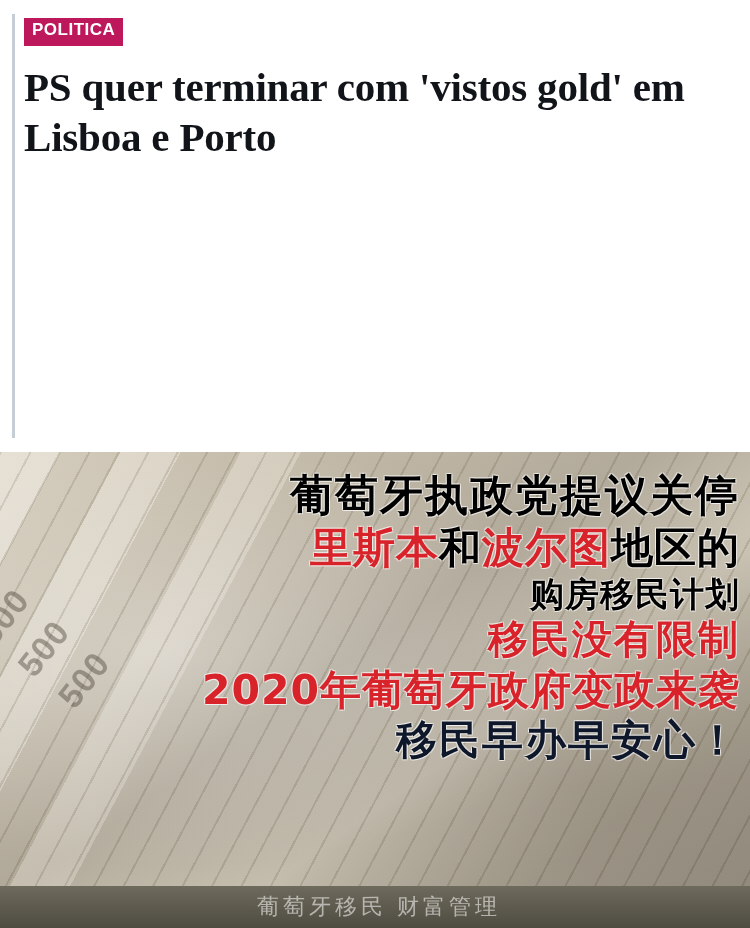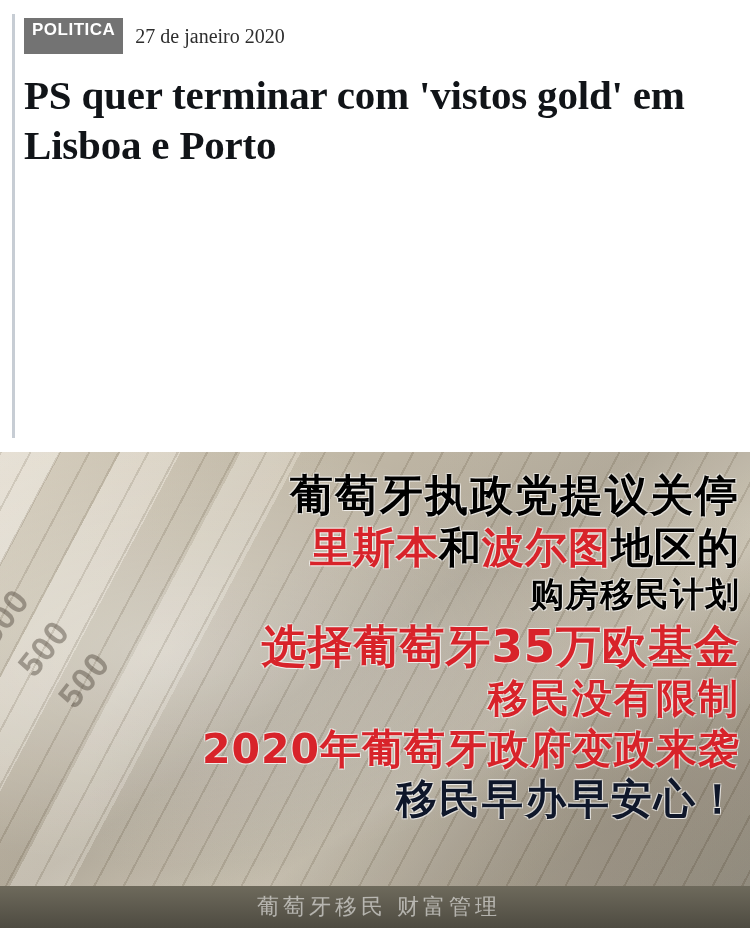--- a/index.html
+++ b/index.html
@@ -34,27 +34,27 @@
     background: #c7cdd4;
   }
 
   .kicker-row {
     display: flex;
     align-items: center;
     gap: 12px;
     margin-bottom: 16px;
   }
   .kicker-badge {
-    background: #737373;
+    background: #be185d;
     color: #ffffff;
     font-family: "Liberation Sans", sans-serif;
     font-weight: bold;
     font-size: 17px;
     letter-spacing: 0.5px;
-    padding: 3px 8px 16px 8px;
+    padding: 3px 8px 8px 8px;
     line-height: 1;
   }
   .kicker-date {
     font-family: "Liberation Serif", serif;
     font-size: 20px;
     color: #2d2d2d;
   }
 
   .headline {
     font-family: "Liberation Serif", serif;
@@ -163,21 +163,20 @@
   .l6 { font-size: 41px; color: #d8232a; letter-spacing: 1px; }
   .l7 { font-size: 41px; color: #0f172a; letter-spacing: 2px; }
 </style>
 </head>
 <body>
 
 <div class="article">
 
   <div class="kicker-row">
     <span class="kicker-badge">POLITICA</span>
-    <span class="kicker-date">27 de janeiro 2020</span>
   </div>
 
   <h1 class="headline">PS quer terminar com 'vistos gold' em Lisboa e Porto</h1>
 
 
 </div>
 
 <div class="poster">
 
   <div class="bg"></div>
@@ -191,21 +190,20 @@
   <div class="poster-text">
 
     <div class="pline l1">葡萄牙执政党提议关停</div>
 
     <div class="pline l2">
       <span class="hl">里斯本</span><span>和</span><span class="hl">波尔图</span><span>地区的</span>
     </div>
 
     <div class="pline l3">购房移民计划</div>
 
-    <div class="pline l4">选择葡萄牙35万欧基金</div>
 
     <div class="pline l5">移民没有限制</div>
 
     <div class="pline l6">2020年葡萄牙政府变政来袭</div>
 
     <div class="pline l7">移民早办早安心！</div>
 
   </div>
 
   <div class="bottom-strip">

